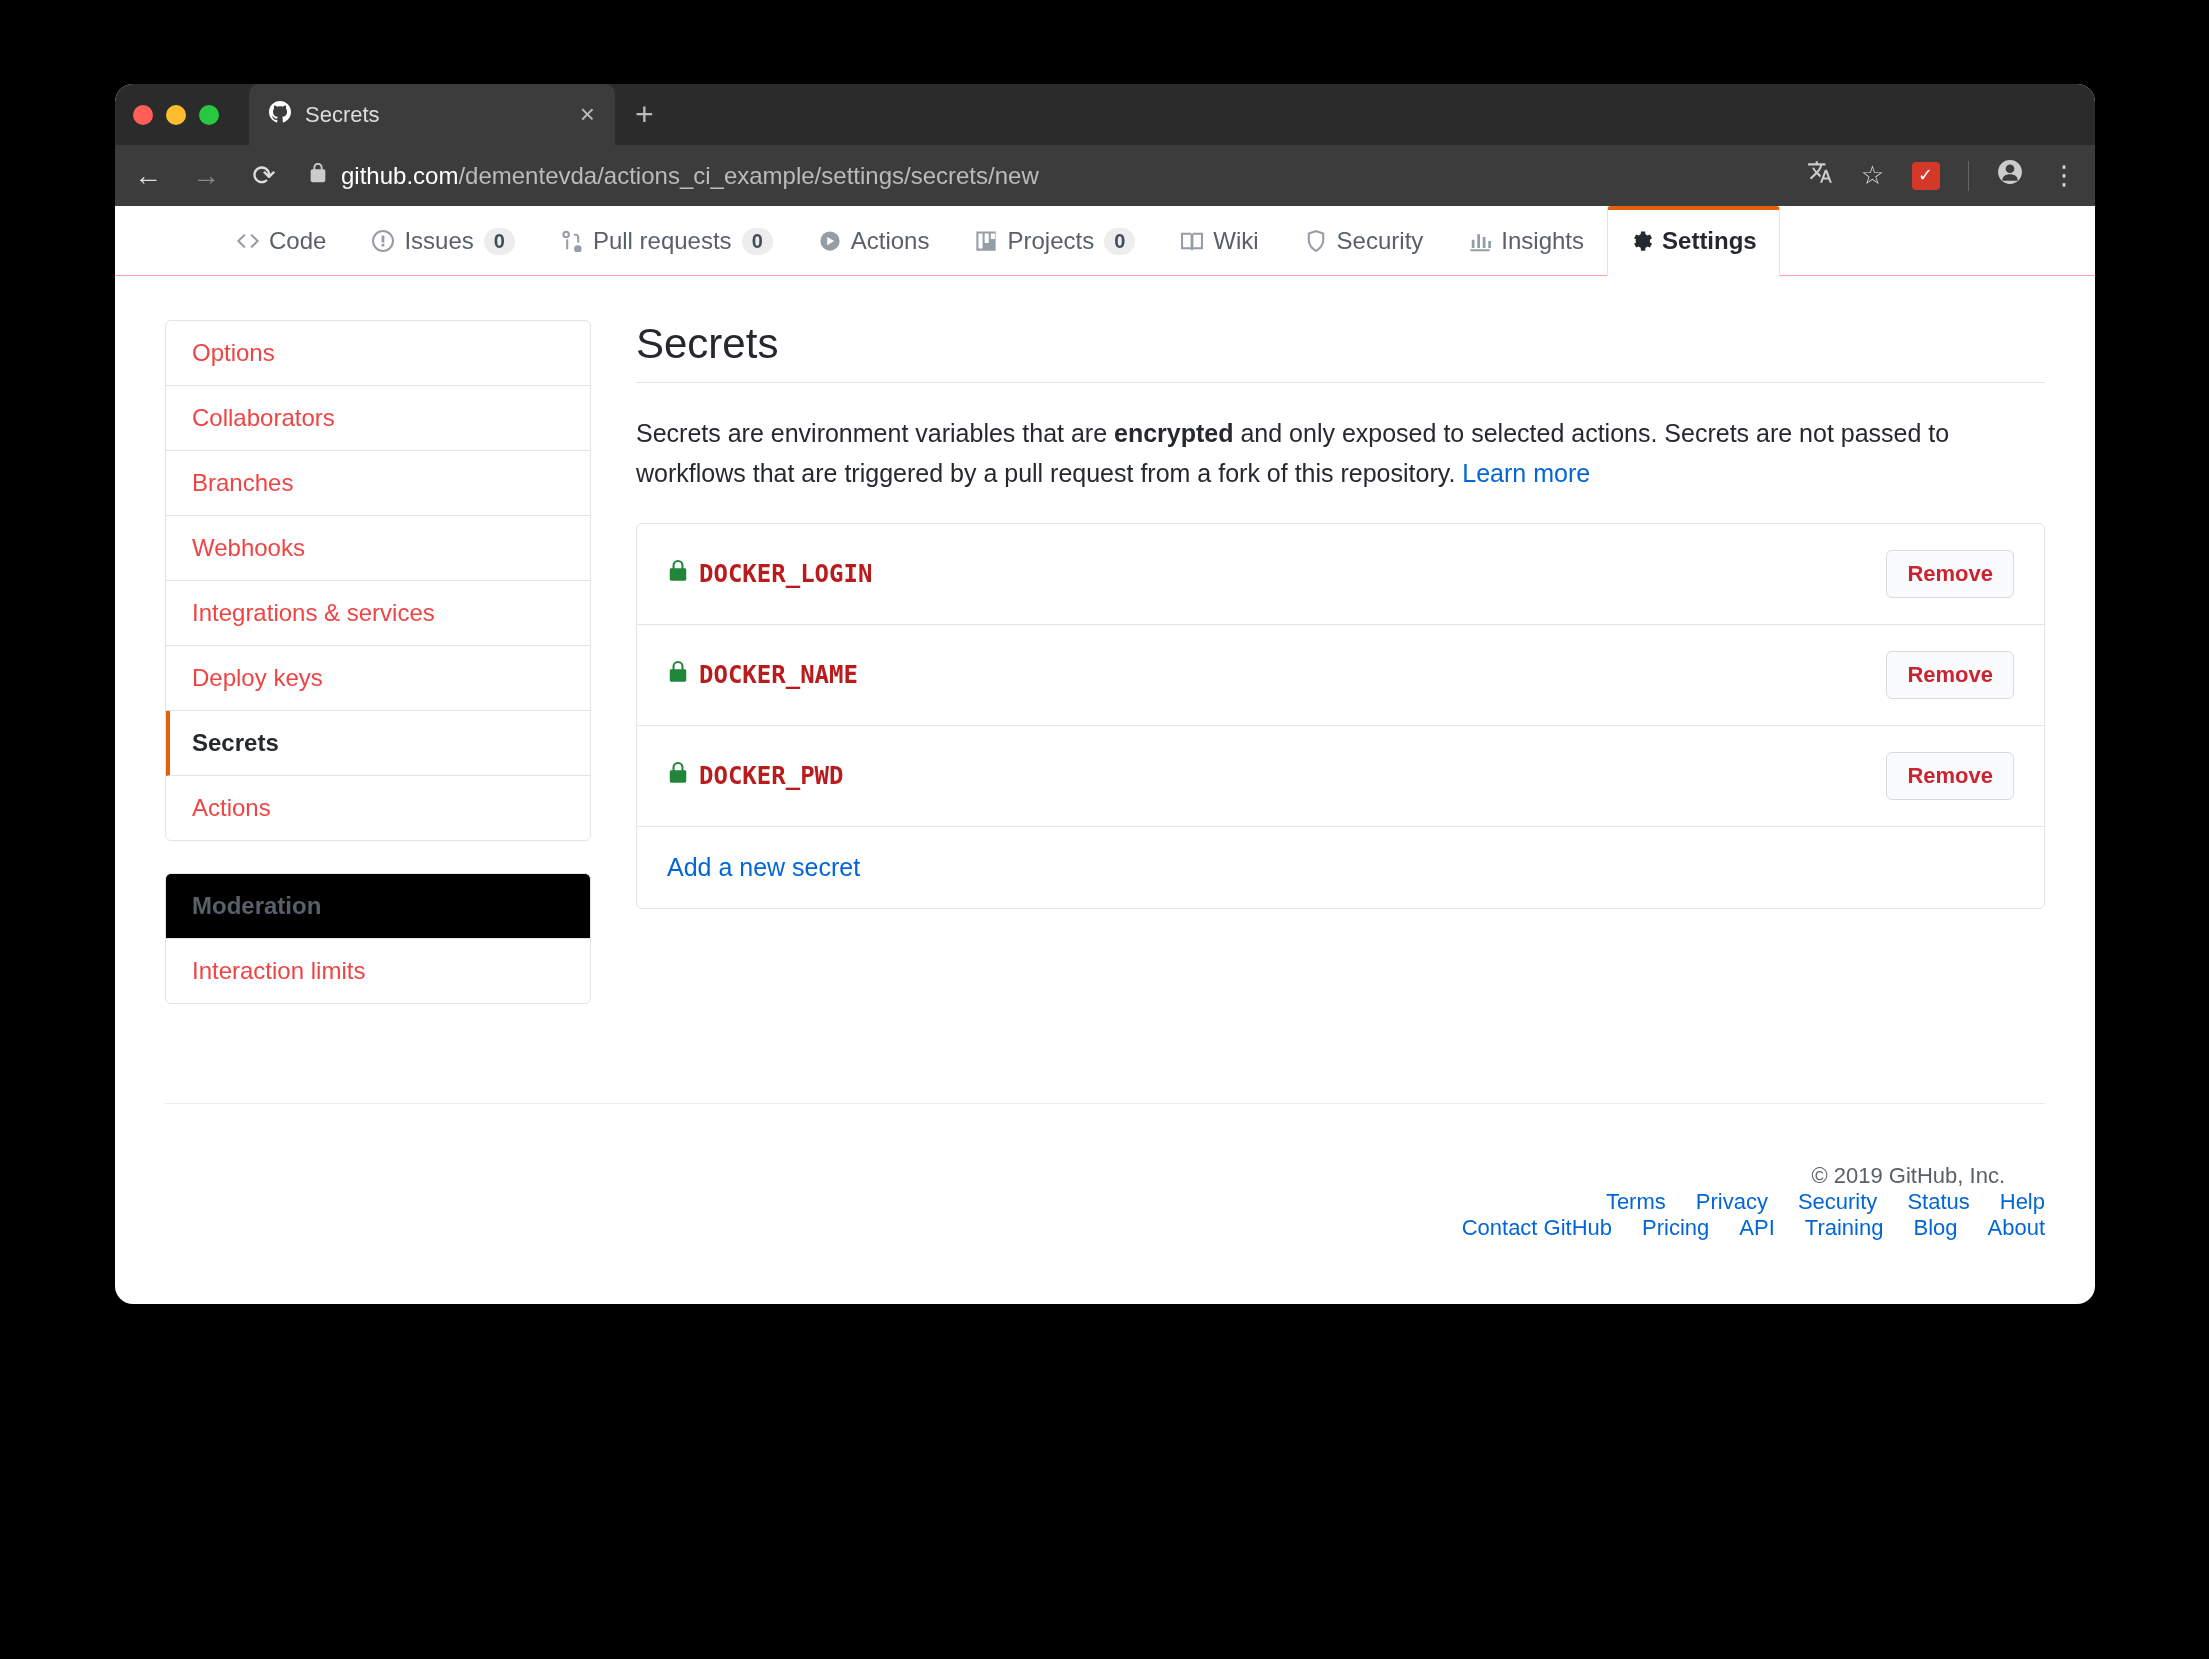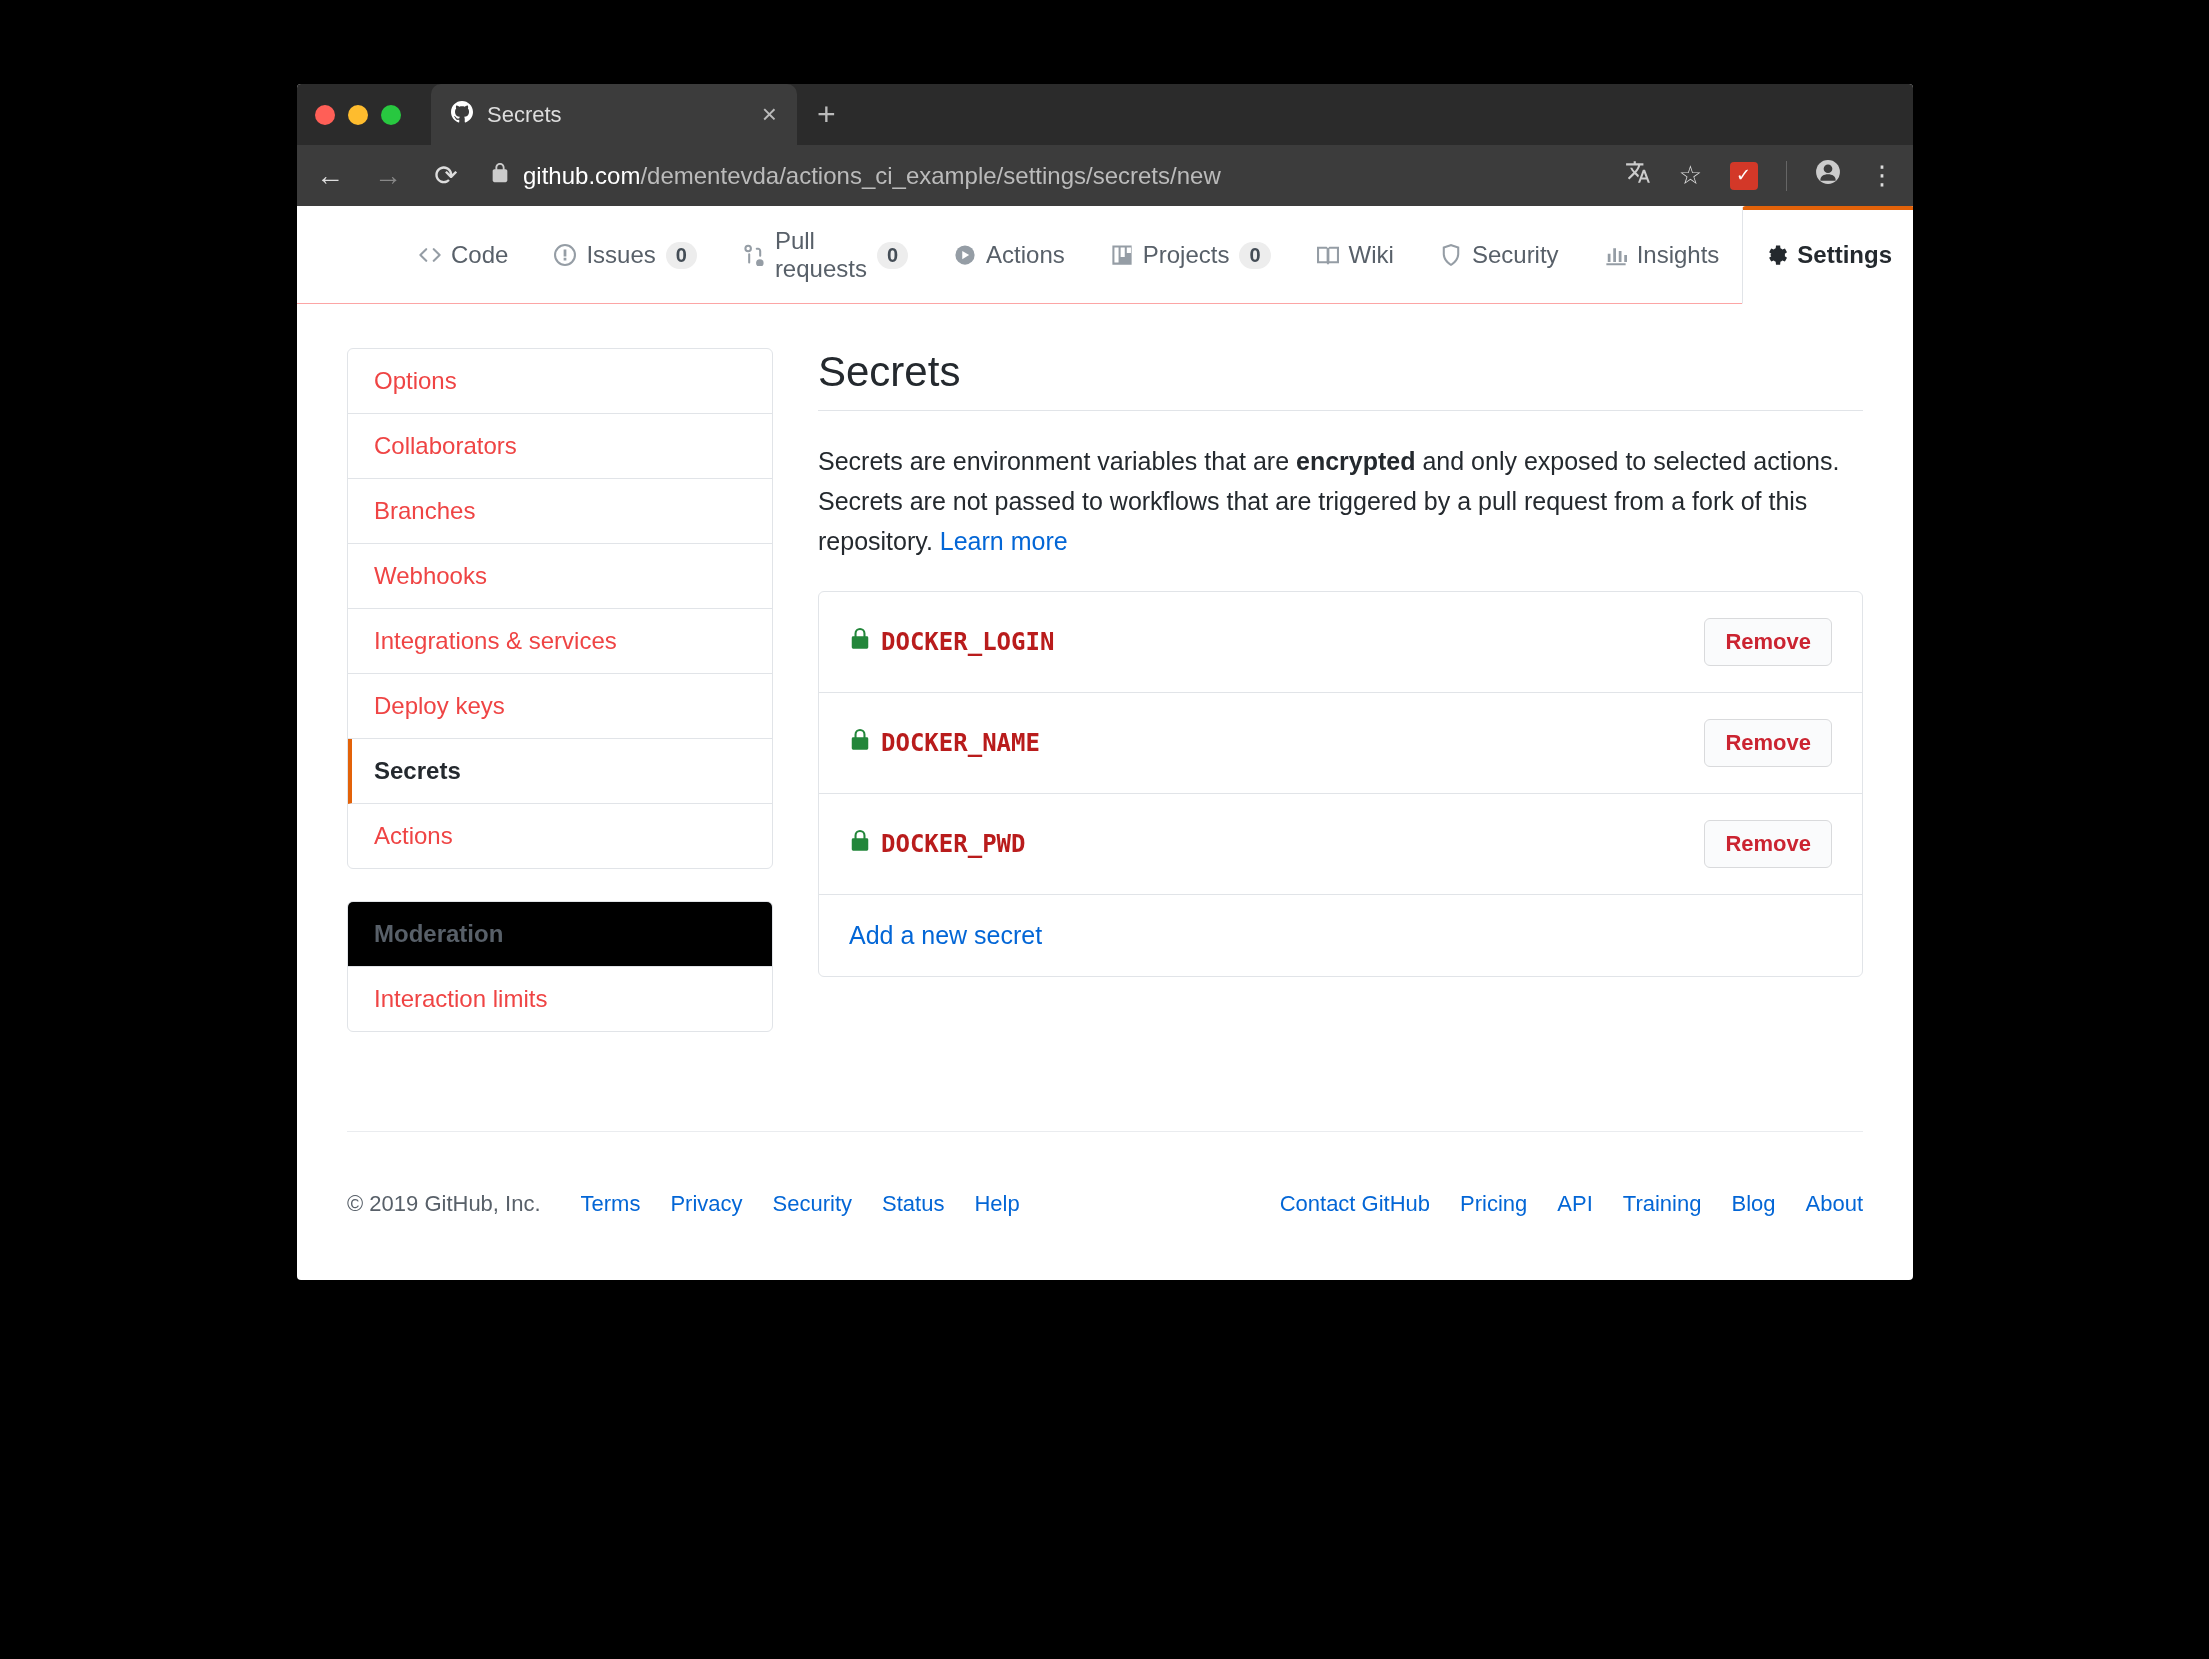--- a/index.html
+++ b/index.html
@@ -7,23 +7,23 @@
   background: #000;
   font-family: -apple-system, BlinkMacSystemFont, "Segoe UI", Helvetica, Arial, sans-serif;
   width: 2210px;
   height: 1659px;
   display: flex;
   align-items: flex-start;
   justify-content: center;
   padding-top: 84px;
 }
 .window {
-  width: 1616px;
+  width: 1980px;
   background: #fff;
-  border-radius: 4px;
+  border-radius: 18px;
   overflow: hidden;
   box-shadow: 0 20px 59px rgba(0,0,0,0.5);
 }
 
 .titlebar {
   background: #2b2b2b;
   height: 61px;
   display: flex;
   align-items: center;
   padding: 0 18px;
@@ -210,20 +210,21 @@
 
 
 .footer {
   margin: 79px 50px 4px 50px;
   border-top: 1px solid #eaecef;
   padding: 59px 0;
   display: flex;
   align-items: flex-end;
   font-size: 22px;
   color: #586069;
+  flex-direction: column;
 }
 .footer .copy { margin-right: 40px; }
 .footer .links { display: flex; gap: 30px; }
 .footer .links a { color: #0366d6; cursor: pointer; }
 .footer .right { margin-left: auto; display: flex; gap: 30px; }
 .footer .right a { color: #0366d6; cursor: pointer; }
 
 svg.ico { width: 26px; height: 26px; fill: currentColor; }
 svg.ico-sm { width: 22px; height: 22px; fill: currentColor; }
 </style>

